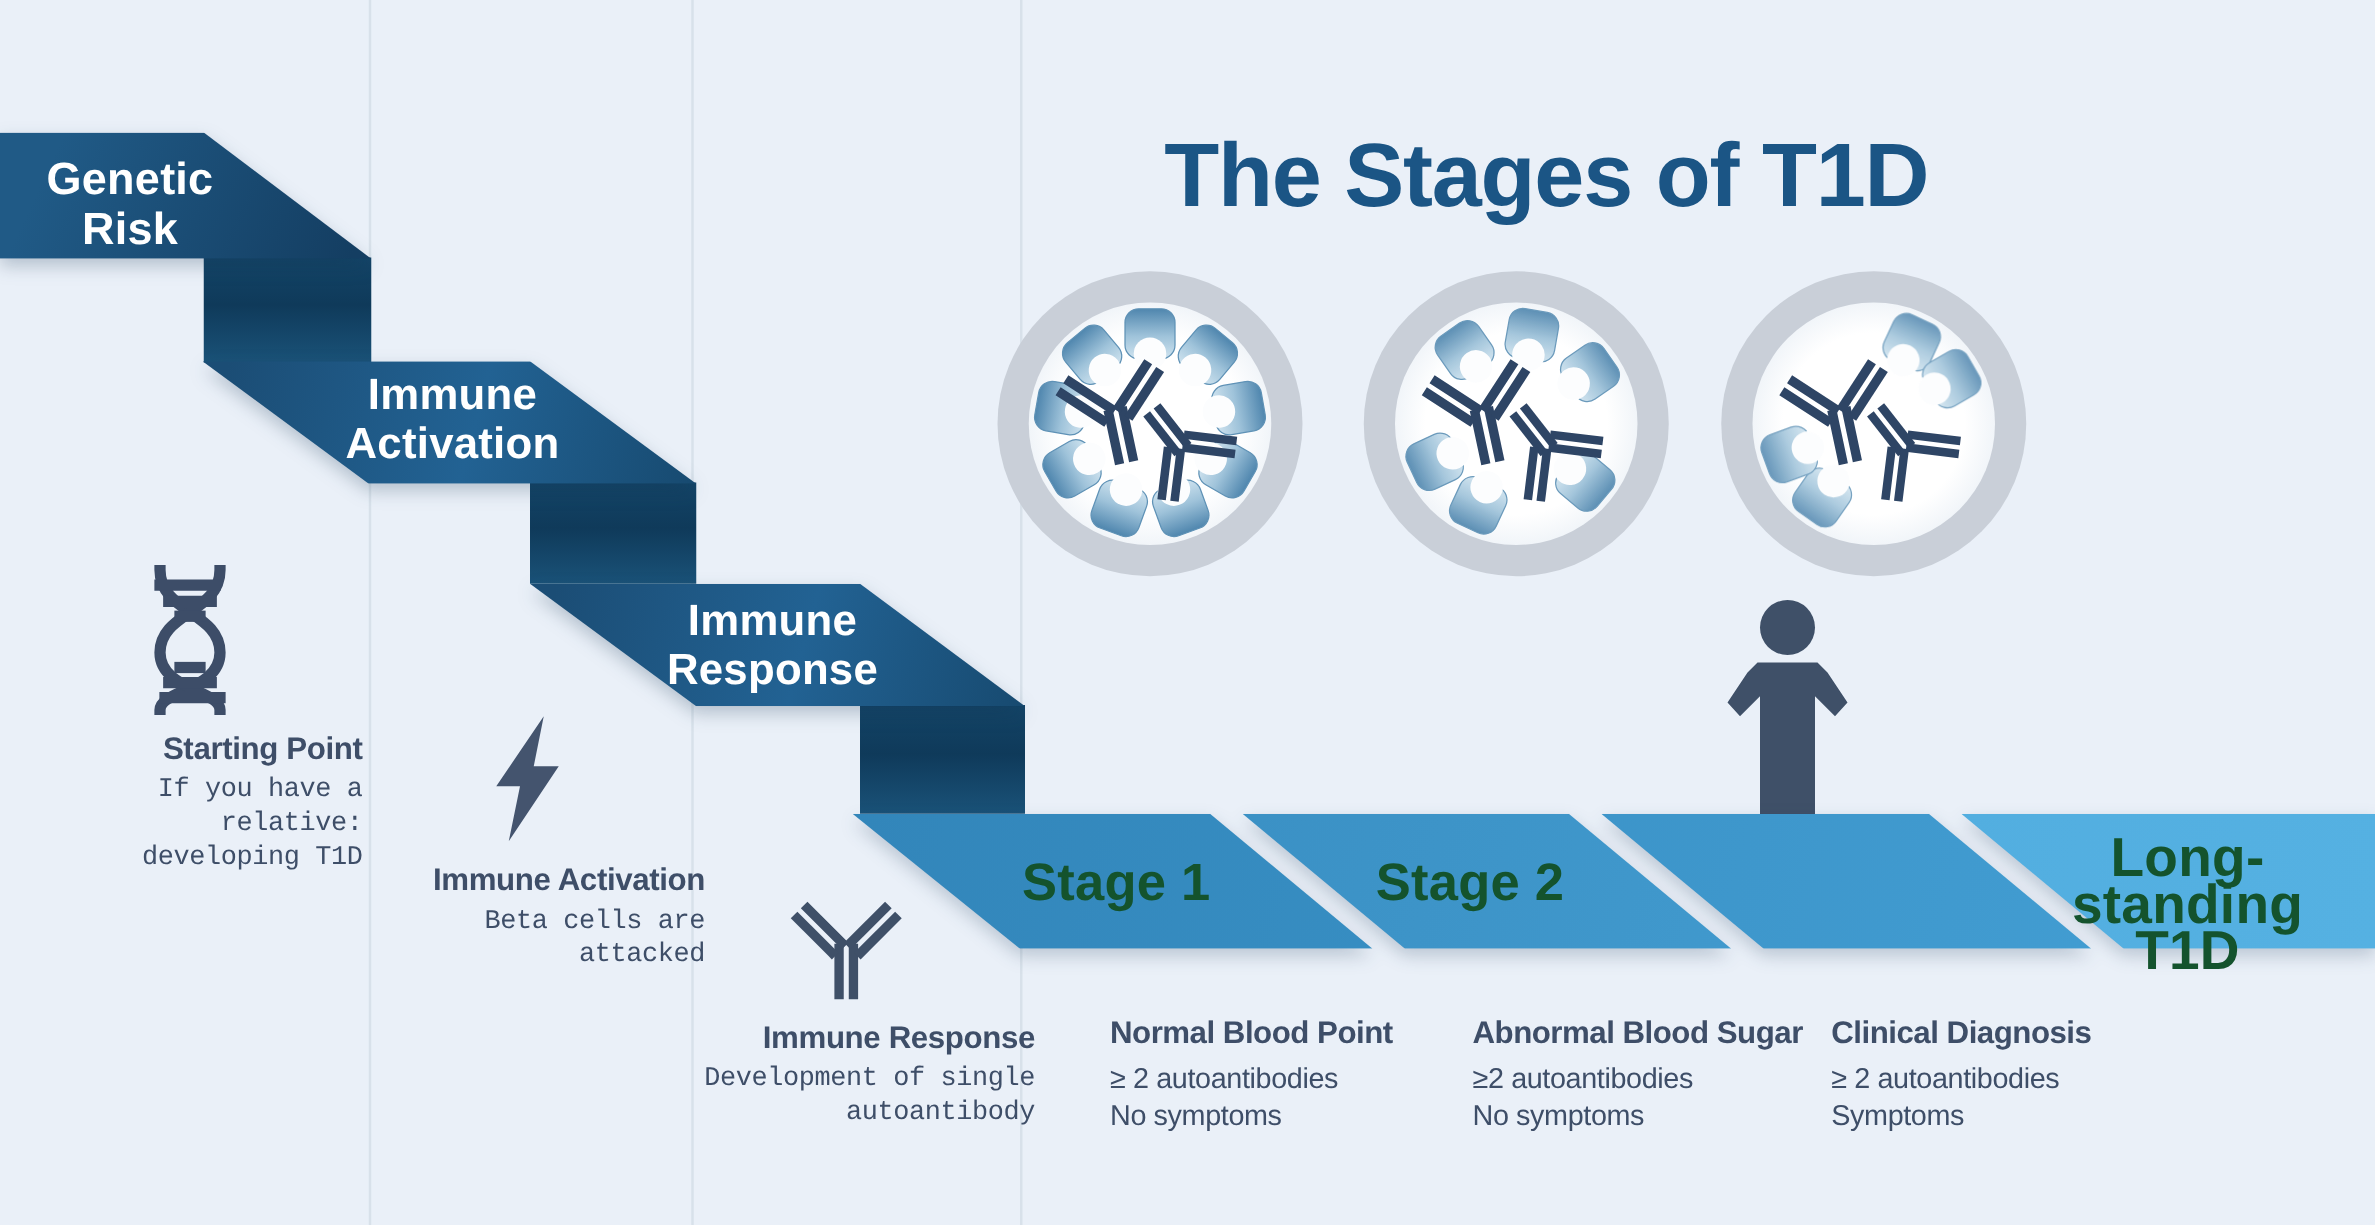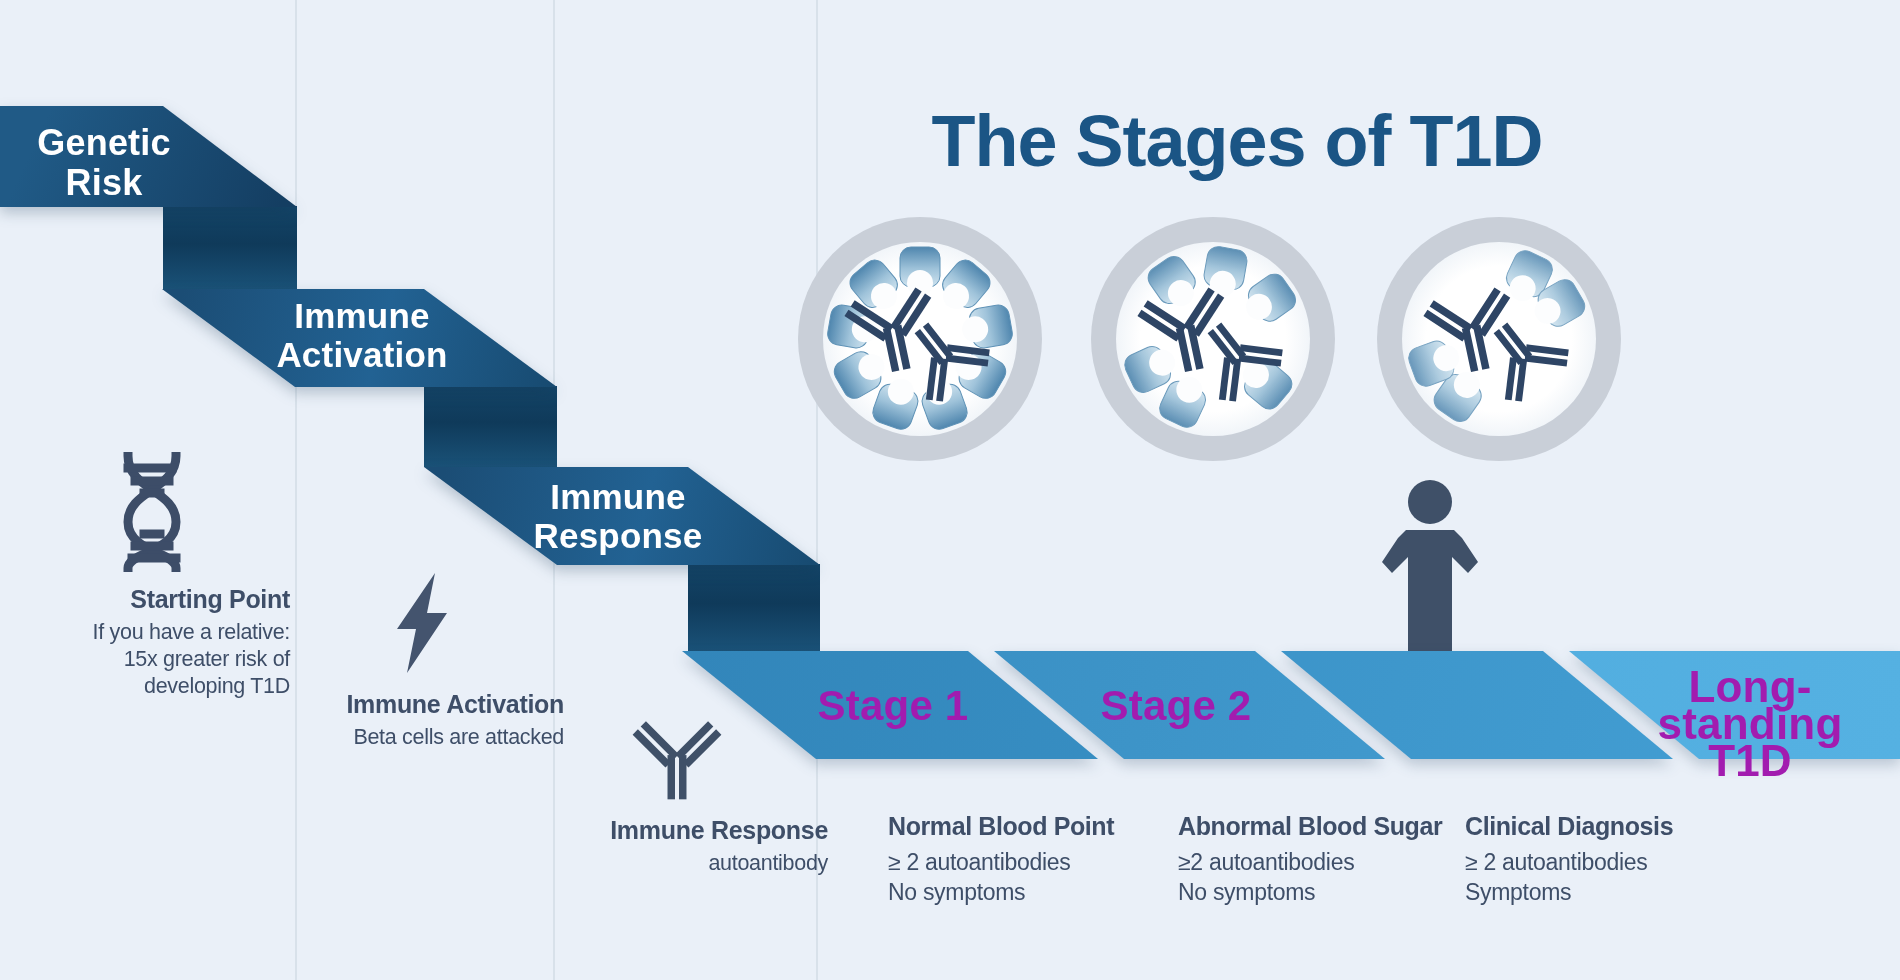--- a/index.html
+++ b/index.html
@@ -36,30 +36,30 @@
   .seg{position:absolute;left:0;top:0;width:1900px;height:108px;}
   .seg1{background:linear-gradient(105deg,#2b7aae 0%,#3f9bd0 100%);
         clip-path:polygon(682px 0,968px 0,1098px 108px,816px 108px);}
   .seg2{background:linear-gradient(105deg,#2e7fb3 0%,#47a2d6 100%);
         clip-path:polygon(994px 0,1255px 0,1385px 108px,1124px 108px);}
   .seg3{background:linear-gradient(105deg,#2e7fb3 0%,#44a0d5 100%);
         clip-path:polygon(1281px 0,1543px 0,1673px 108px,1411px 108px);}
   .seg4{background:linear-gradient(105deg,#46a2d7 0%,#55b1e2 100%);
         clip-path:polygon(1569px 0,1900px 0,1900px 108px,1699px 108px);}
   .stage-label{
-    position:absolute;width:200px;text-align:center;color:#a21caf;font-weight:bold;
+    position:absolute;width:200px;text-align:center;color:#14532d;font-weight:bold;
     font-size:42px;letter-spacing:.2px;
   }
   .stage-label.long{width:240px;font-size:44px;line-height:37px;}
   
   .islet{position:absolute;width:260px;height:260px;}
   
   .callout{position:absolute;width:280px;text-align:right;color:var(--body-text,#3e4e68);}
   .callout .c-title{font-size:25px;font-weight:bold;margin-bottom:5px;letter-spacing:-.3px;}
-  .callout .c-line{font-size:21.5px;line-height:27px;letter-spacing:-.3px;}
+  .callout .c-line{font-size:21.5px;line-height:27px;letter-spacing:-.3px;font-family:Liberation Mono, monospace;}
   .detail{position:absolute;width:290px;text-align:left;color:var(--body-text,#3e4e68);}
   .detail .d-title{font-size:25px;font-weight:bold;margin-bottom:6px;letter-spacing:-.4px;}
   .detail .d-line{font-size:23px;line-height:30px;letter-spacing:-.3px;}
   .icon{position:absolute;}
 </style>
 </head>
 <body>
 
 <div class="canvas">
 
@@ -194,29 +194,29 @@
   <svg class="icon" style="left:366px;top:568px" width="110" height="110" viewBox="-55 -55 110 110">
     <path d="M14 -50 L-24 6 L-5 6 L-14 50 L26 -10 L6 -10 Z" fill="#44546e"></path>
   </svg>
   <svg class="icon" style="left:622px;top:690px" width="110" height="110" viewBox="-55 -55 110 110">
     <use href="#abSym" stroke="#3f5068" transform="scale(1.15)"></use>
   </svg>
 
   <div class="callout" style="left:10px;top:585px">
     <div class="c-title">Starting Point</div>
     <div class="c-line">If you have a relative:</div>
-    <div class="c-line">15x greater risk of</div>
     <div class="c-line">developing T1D</div>
   </div>
   <div class="callout" style="left:284px;top:690px">
     <div class="c-title">Immune Activation</div>
     <div class="c-line">Beta cells are attacked</div>
   </div>
   <div class="callout" style="left:548px;top:816px">
     <div class="c-title">Immune Response</div>
+    <div class="c-line">Development of single</div>
     <div class="c-line">autoantibody</div>
   </div>
 
   <div class="detail" style="left:888px;top:812px">
     <div class="d-title">Normal Blood Point</div>
     <div class="d-line">≥ 2 autoantibodies</div>
     <div class="d-line">No symptoms</div>
   </div>
   <div class="detail" style="left:1178px;top:812px">
     <div class="d-title">Abnormal Blood Sugar</div>

